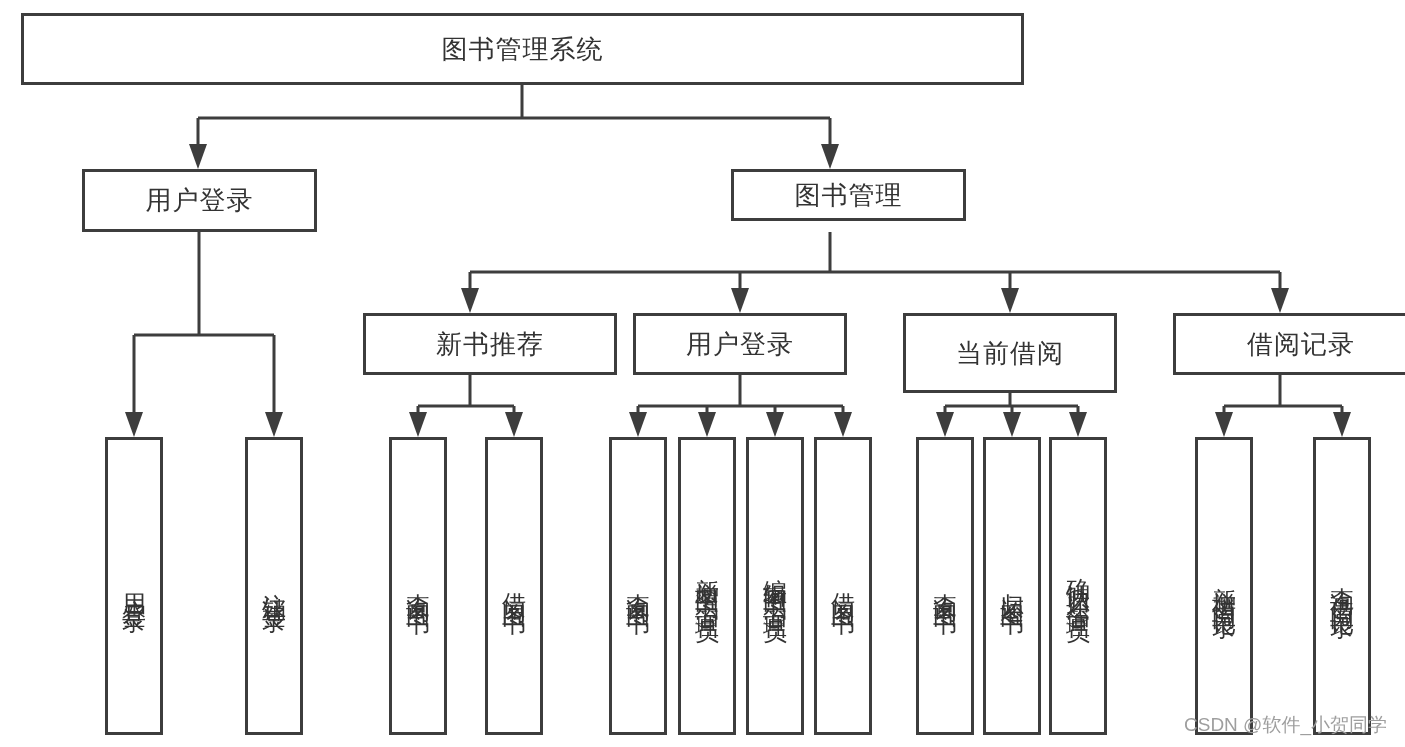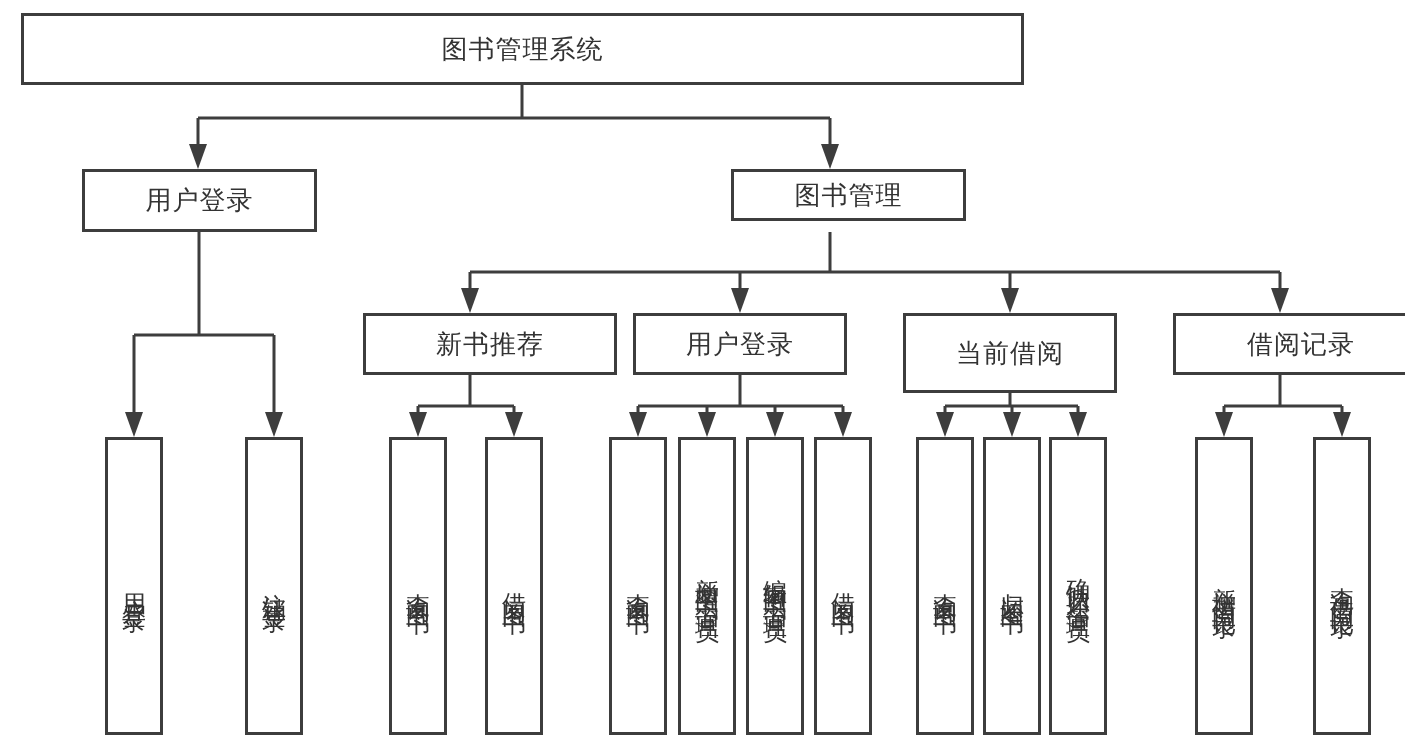--- a/index.html
+++ b/index.html
@@ -167,14 +167,15 @@
     <span>确认归还（管理员）</span>
   </div>
 
   <div class="box v" style="left:1195px;top:437px;width:58px;height:298px">
     <span>新增借阅记录</span>
   </div>
   <div class="box v" style="left:1313px;top:437px;width:58px;height:298px">
     <span>查询借阅记录</span>
   </div>
 
+  <div id="watermark">CSDN @软件_小贺同学</div>
 
 </div>
 
 </body></html>

